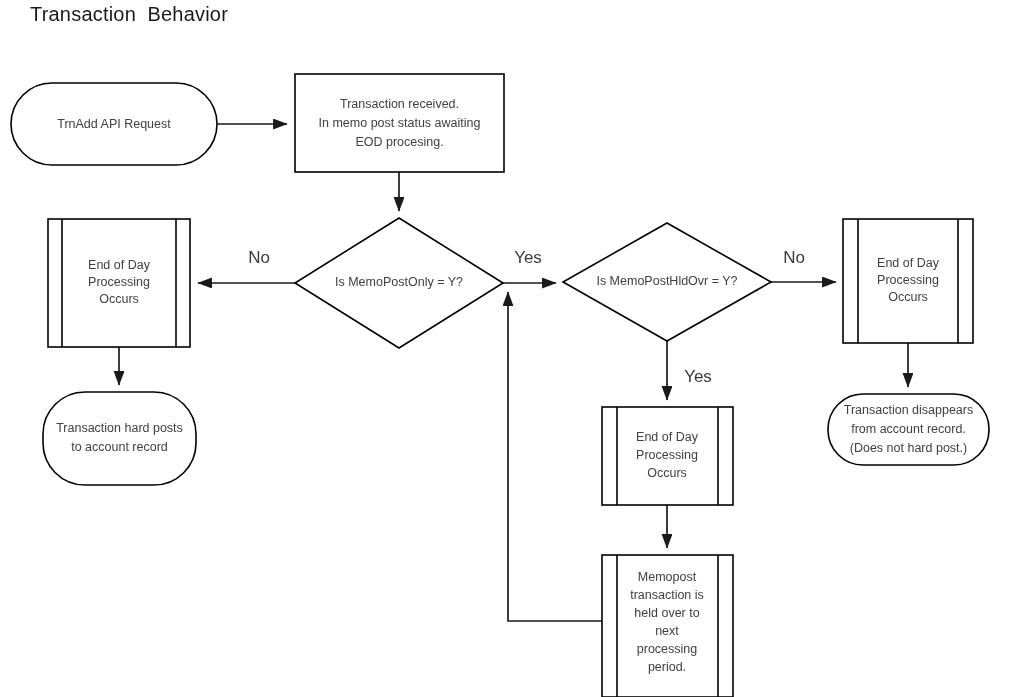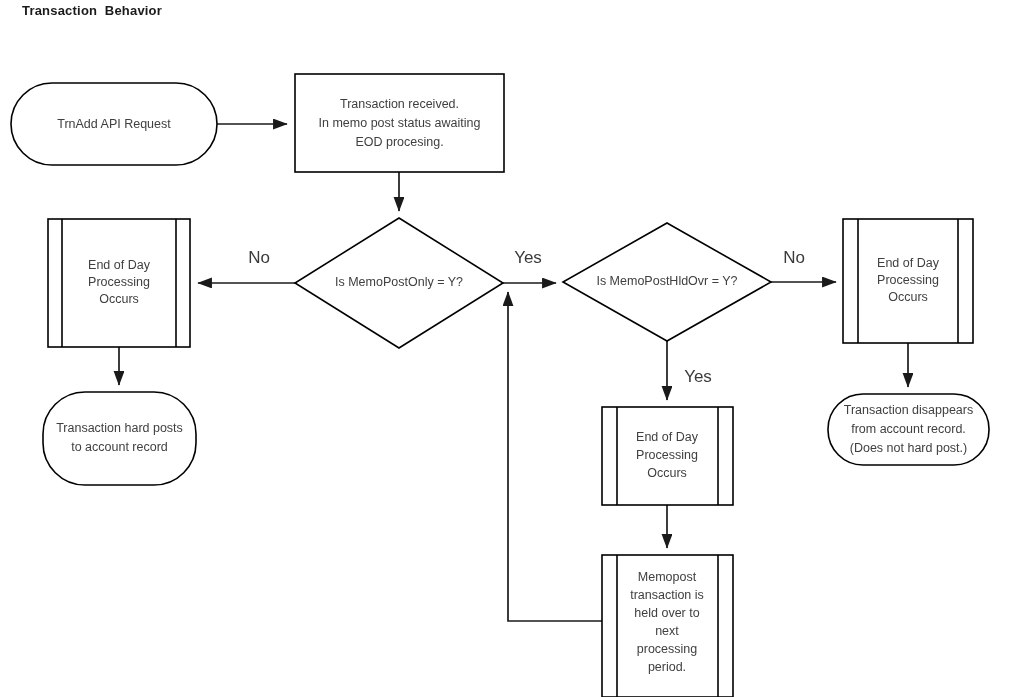--- a/index.html
+++ b/index.html
@@ -9,24 +9,24 @@
   }
   body {
     width: 1016px;
     height: 697px;
     position: relative;
     font-family: "Liberation Sans", sans-serif;
     overflow: hidden;
   }
   #page-title {
     position: absolute;
-    left: 22px;
+    left: 30px;
     top: 3px;
-    font-size: 13px;
-    font-weight: bold;
+    font-size: 20px;
+    font-weight: normal;
     color: #1a1a1a;
     letter-spacing: 0.2px;
     white-space: pre;
   }
   #flow-canvas {
     position: absolute;
     left: 0;
     top: 0;
     width: 1016px;
     height: 697px;

